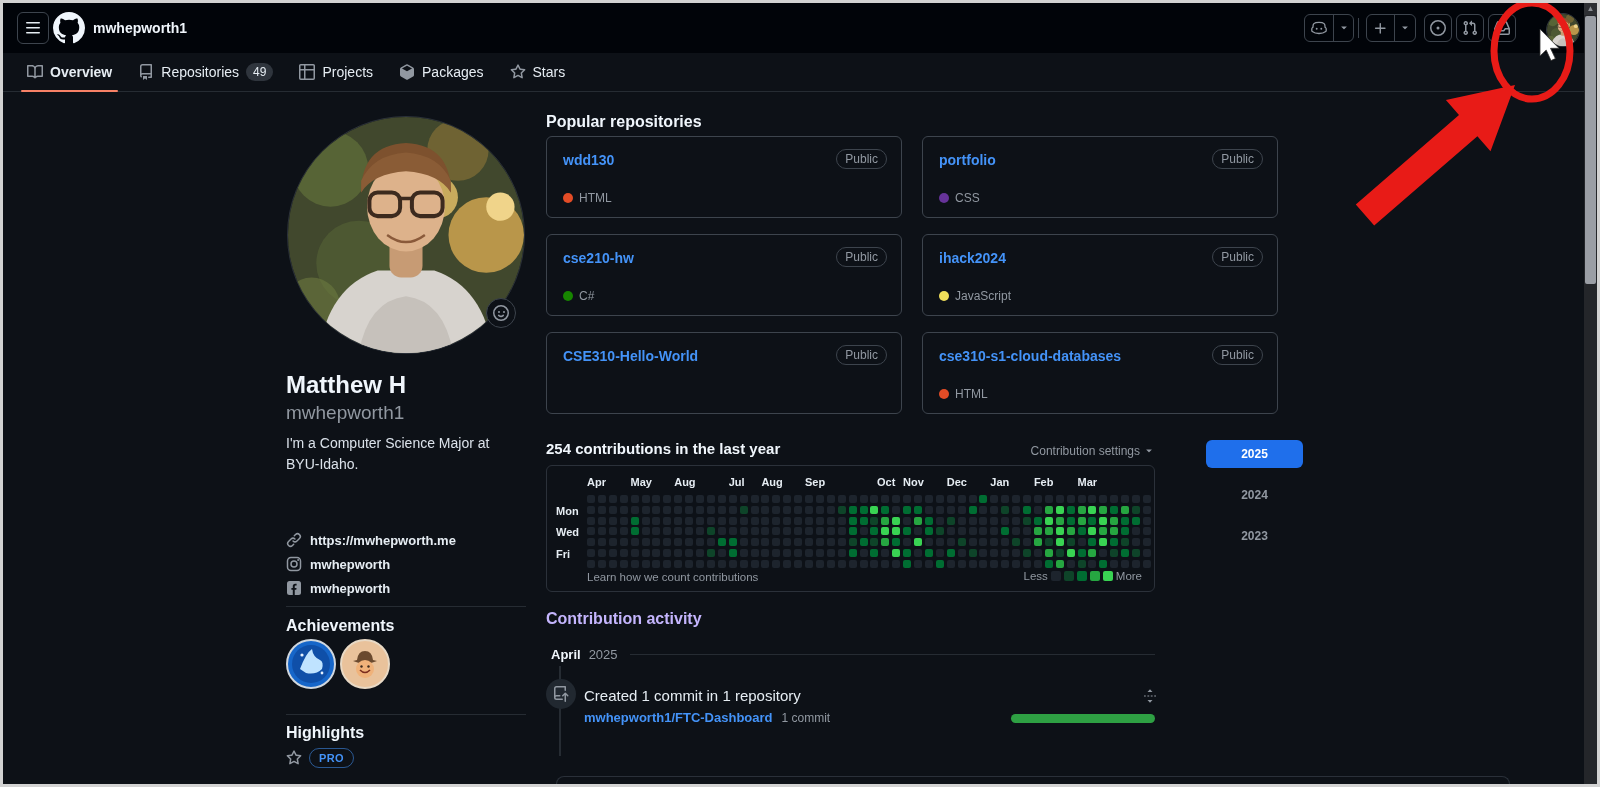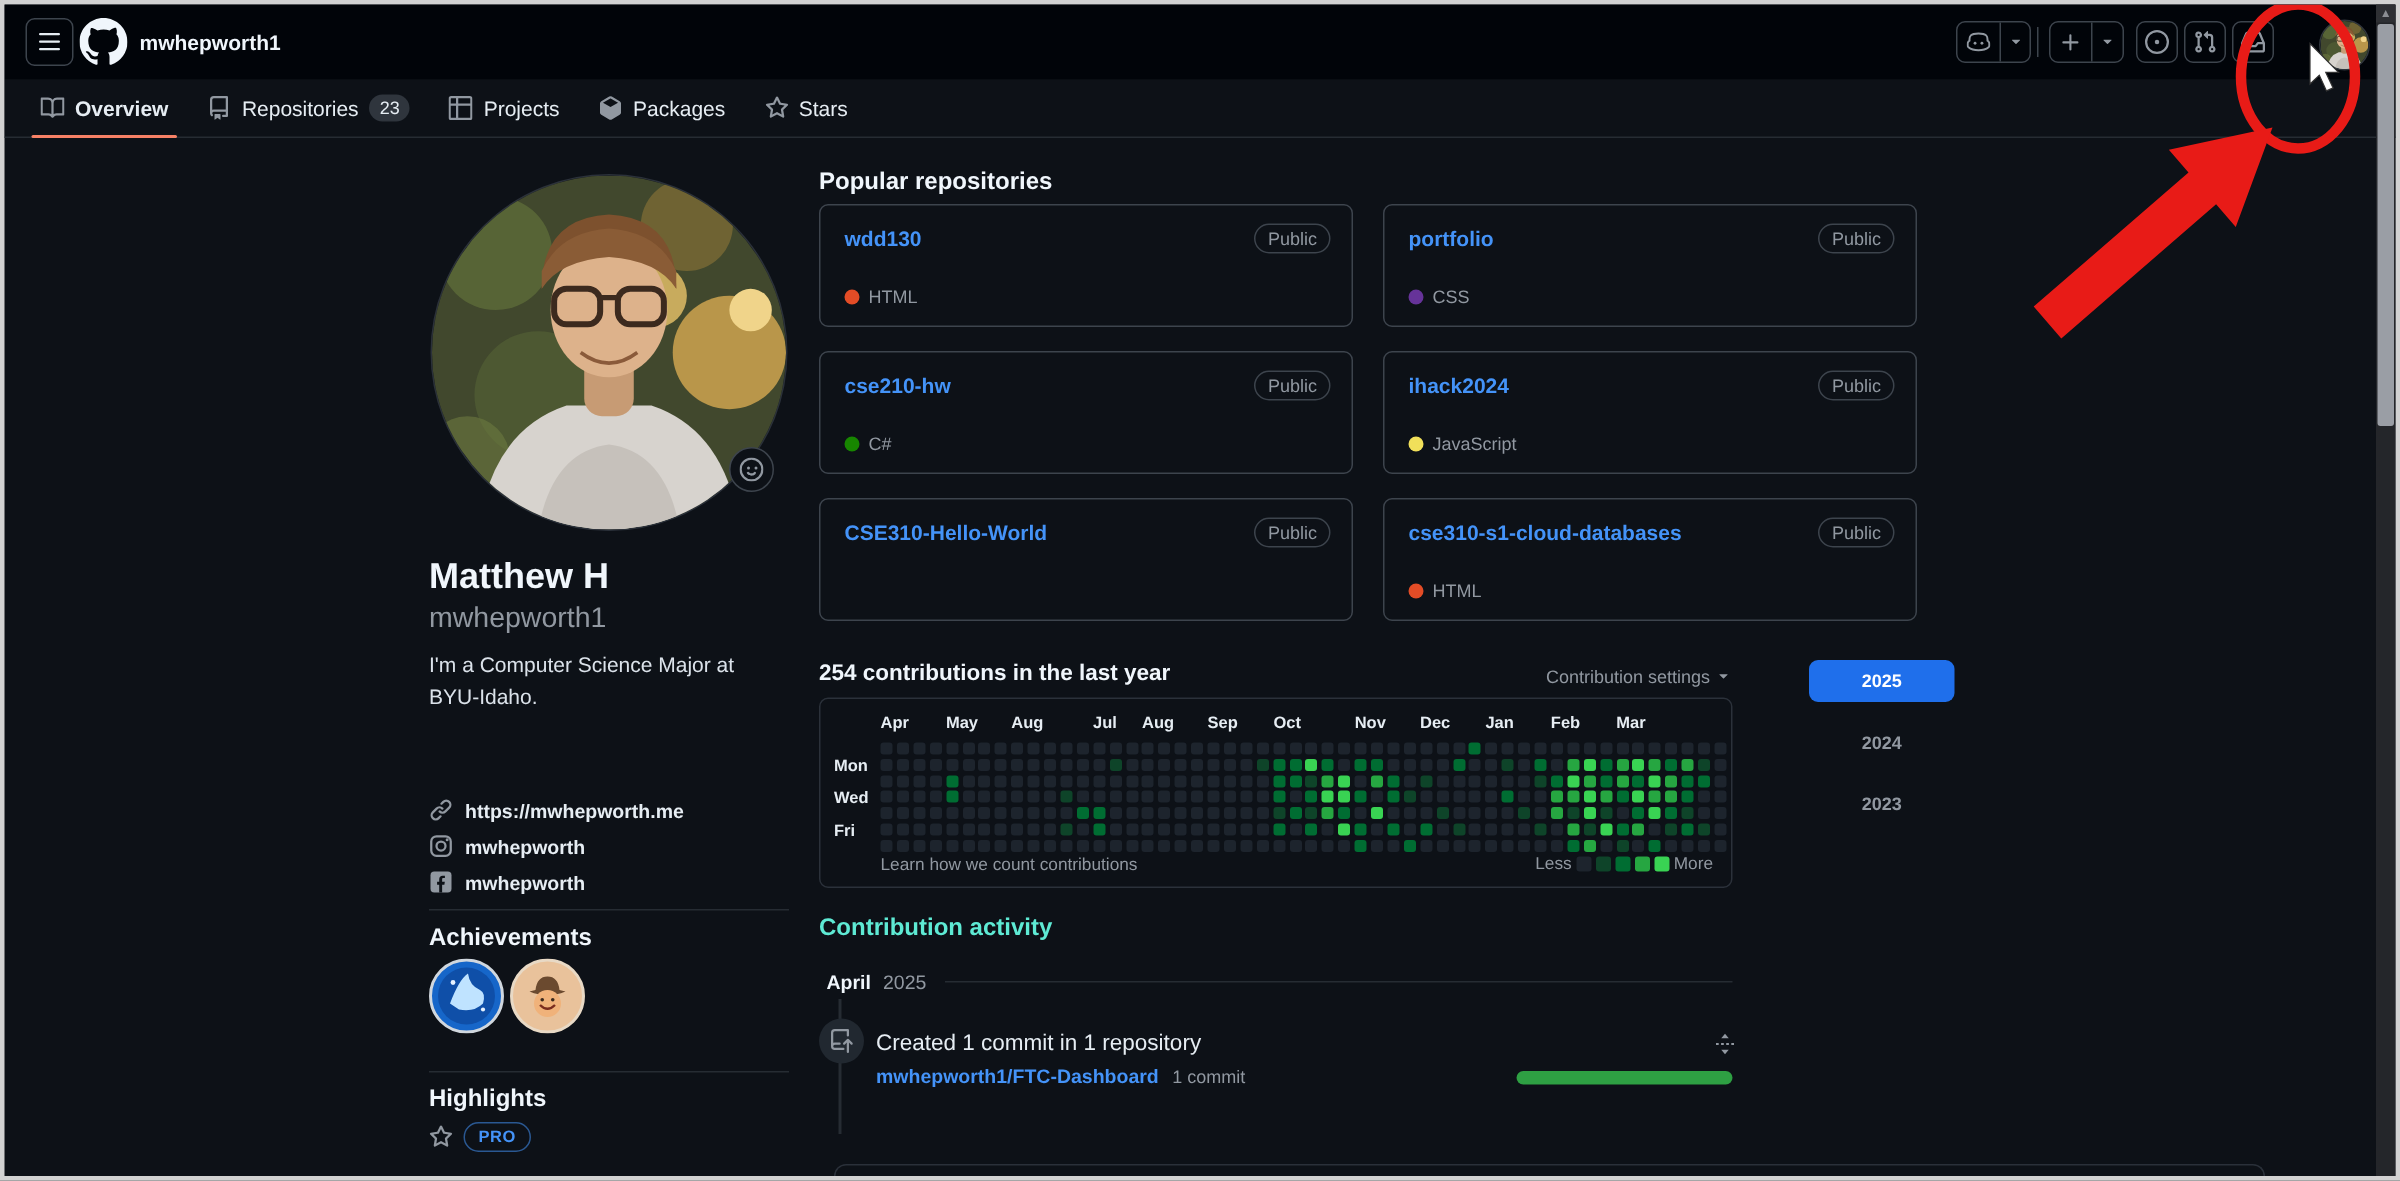--- a/index.html
+++ b/index.html
@@ -78,21 +78,21 @@
   .heatmap{position:absolute;left:40px;top:29px;width:567px;height:76px}
   .hm-cell{position:absolute;width:8px;height:8px;border-radius:2px}
   .graph-foot-link{position:absolute;left:40px;top:105px;font-size:11.5px;color:#9198a1;cursor:pointer}
   .legend{position:absolute;right:12px;top:104px;display:flex;align-items:center;gap:3px;font-size:11.5px;color:#9198a1}
   .legend .hm-cell{position:static;width:10px;height:10px}
   .years{position:absolute;left:1203px;top:437px;width:97px}
   .year-btn{width:97px;height:28px;border:none;border-radius:6px;font-size:12px;font-weight:700;cursor:pointer;
     display:flex;align-items:center;justify-content:center;margin-bottom:13px;background:none;color:#9198a1;font-family:inherit}
   .year-btn.active{background:#1f6feb;color:#ffffff}
   
-  .activity-title{position:absolute;left:543px;top:607px;font-size:16px;font-weight:700;color:#5eead4;margin:0}
+  .activity-title{position:absolute;left:543px;top:607px;font-size:16px;font-weight:700;color:#c4b5fd;margin:0}
   .period-row{position:absolute;left:548px;top:644px;width:604px;display:flex;align-items:center;gap:8px;font-size:13px}
   .period-month{font-weight:700;color:#f0f6fc}
   .period-year{color:#9198a1}
   .period-row .line{flex:1;border-top:1px solid #262c33;margin-left:4px}
   .timeline{position:absolute;left:556px;top:663px;width:2px;height:90px;background:#262c33}
   .event-icon{position:absolute;left:543px;top:676px;width:30px;height:30px;border-radius:50%;background:#212830;
     color:#9198a1;display:flex;align-items:center;justify-content:center}
   .event-text{position:absolute;left:581px;top:684px;font-size:15px;color:#e6edf3}
   .unfold-btn{position:absolute;left:1137px;top:683px;background:none;border:none;color:#9198a1;cursor:pointer;padding:2px}
   .event-repo-row{position:absolute;left:581px;top:707px;display:flex;align-items:center;gap:9px}
@@ -213,21 +213,21 @@
         </span>
         <span>Overview</span>
       </div>
       <div class="tab">
         <span class="ticon">
           <svg width="16" height="16" viewBox="0 0 16 16">
             <path fill="currentColor" d="M2 2.5A2.5 2.5 0 0 1 4.5 0h8.75a.75.75 0 0 1 .75.75v12.5a.75.75 0 0 1-.75.75h-2.5a.75.75 0 0 1 0-1.5h1.75v-2h-8a1 1 0 0 0-.714 1.7.75.75 0 1 1-1.072 1.05A2.495 2.495 0 0 1 2 11.5Zm10.5-1h-8a1 1 0 0 0-1 1v6.708A2.486 2.486 0 0 1 4.5 9h8ZM5 12.25a.25.25 0 0 1 .25-.25h3.5a.25.25 0 0 1 .25.25v3.25a.25.25 0 0 1-.4.2l-1.45-1.087a.249.249 0 0 0-.3 0L5.4 15.7a.25.25 0 0 1-.4-.2Z"></path>
           </svg>
         </span>
         <span>Repositories</span>
-        <span class="count-pill">23</span>
+        <span class="count-pill">49</span>
       </div>
       <div class="tab">
         <span class="ticon">
           <svg width="16" height="16" viewBox="0 0 16 16">
             <path fill="currentColor" d="M0 1.75C0 .784.784 0 1.75 0h12.5C15.216 0 16 .784 16 1.75v12.5A1.75 1.75 0 0 1 14.25 16H1.75A1.75 1.75 0 0 1 0 14.25ZM6.5 6.5v8h7.75a.25.25 0 0 0 .25-.25V6.5Zm8-1.5V1.75a.25.25 0 0 0-.25-.25H6.5V5Zm-9.5 0V1.5H1.75a.25.25 0 0 0-.25.25V5Zm-3.5 1.5v7.75c0 .138.112.25.25.25H5v-8Z"></path>
           </svg>
         </span>
         <span>Projects</span>
       </div>
       <div class="tab">
@@ -381,21 +381,21 @@
     </span>
   </div>
   <div class="graph-card">
     <div id="month-labels">
         <span class="month-label" style="left: 40px;">Apr</span>
         <span class="month-label" style="left: 83.6px;">May</span>
         <span class="month-label" style="left: 127.2px;">Aug</span>
         <span class="month-label" style="left: 181.7px;">Jul</span>
         <span class="month-label" style="left: 214.4px;">Aug</span>
         <span class="month-label" style="left: 258px;">Sep</span>
-        <span class="month-label" style="left: 302px;">Oct</span>
+        <span class="month-label" style="left: 330px;">Oct</span>
         <span class="month-label" style="left: 356.1px;">Nov</span>
         <span class="month-label" style="left: 399.7px;">Dec</span>
         <span class="month-label" style="left: 443.3px;">Jan</span>
         <span class="month-label" style="left: 486.9px;">Feb</span>
         <span class="month-label" style="left: 530.5px;">Mar</span>
       </div>
     <div id="day-labels">
         <span class="day-label" style="top: 38.8px; text-align: center;">Mon</span>
         <span class="day-label" style="top: 60.4px;">Wed</span>
         <span class="day-label" style="top: 82px;">Fri</span>

